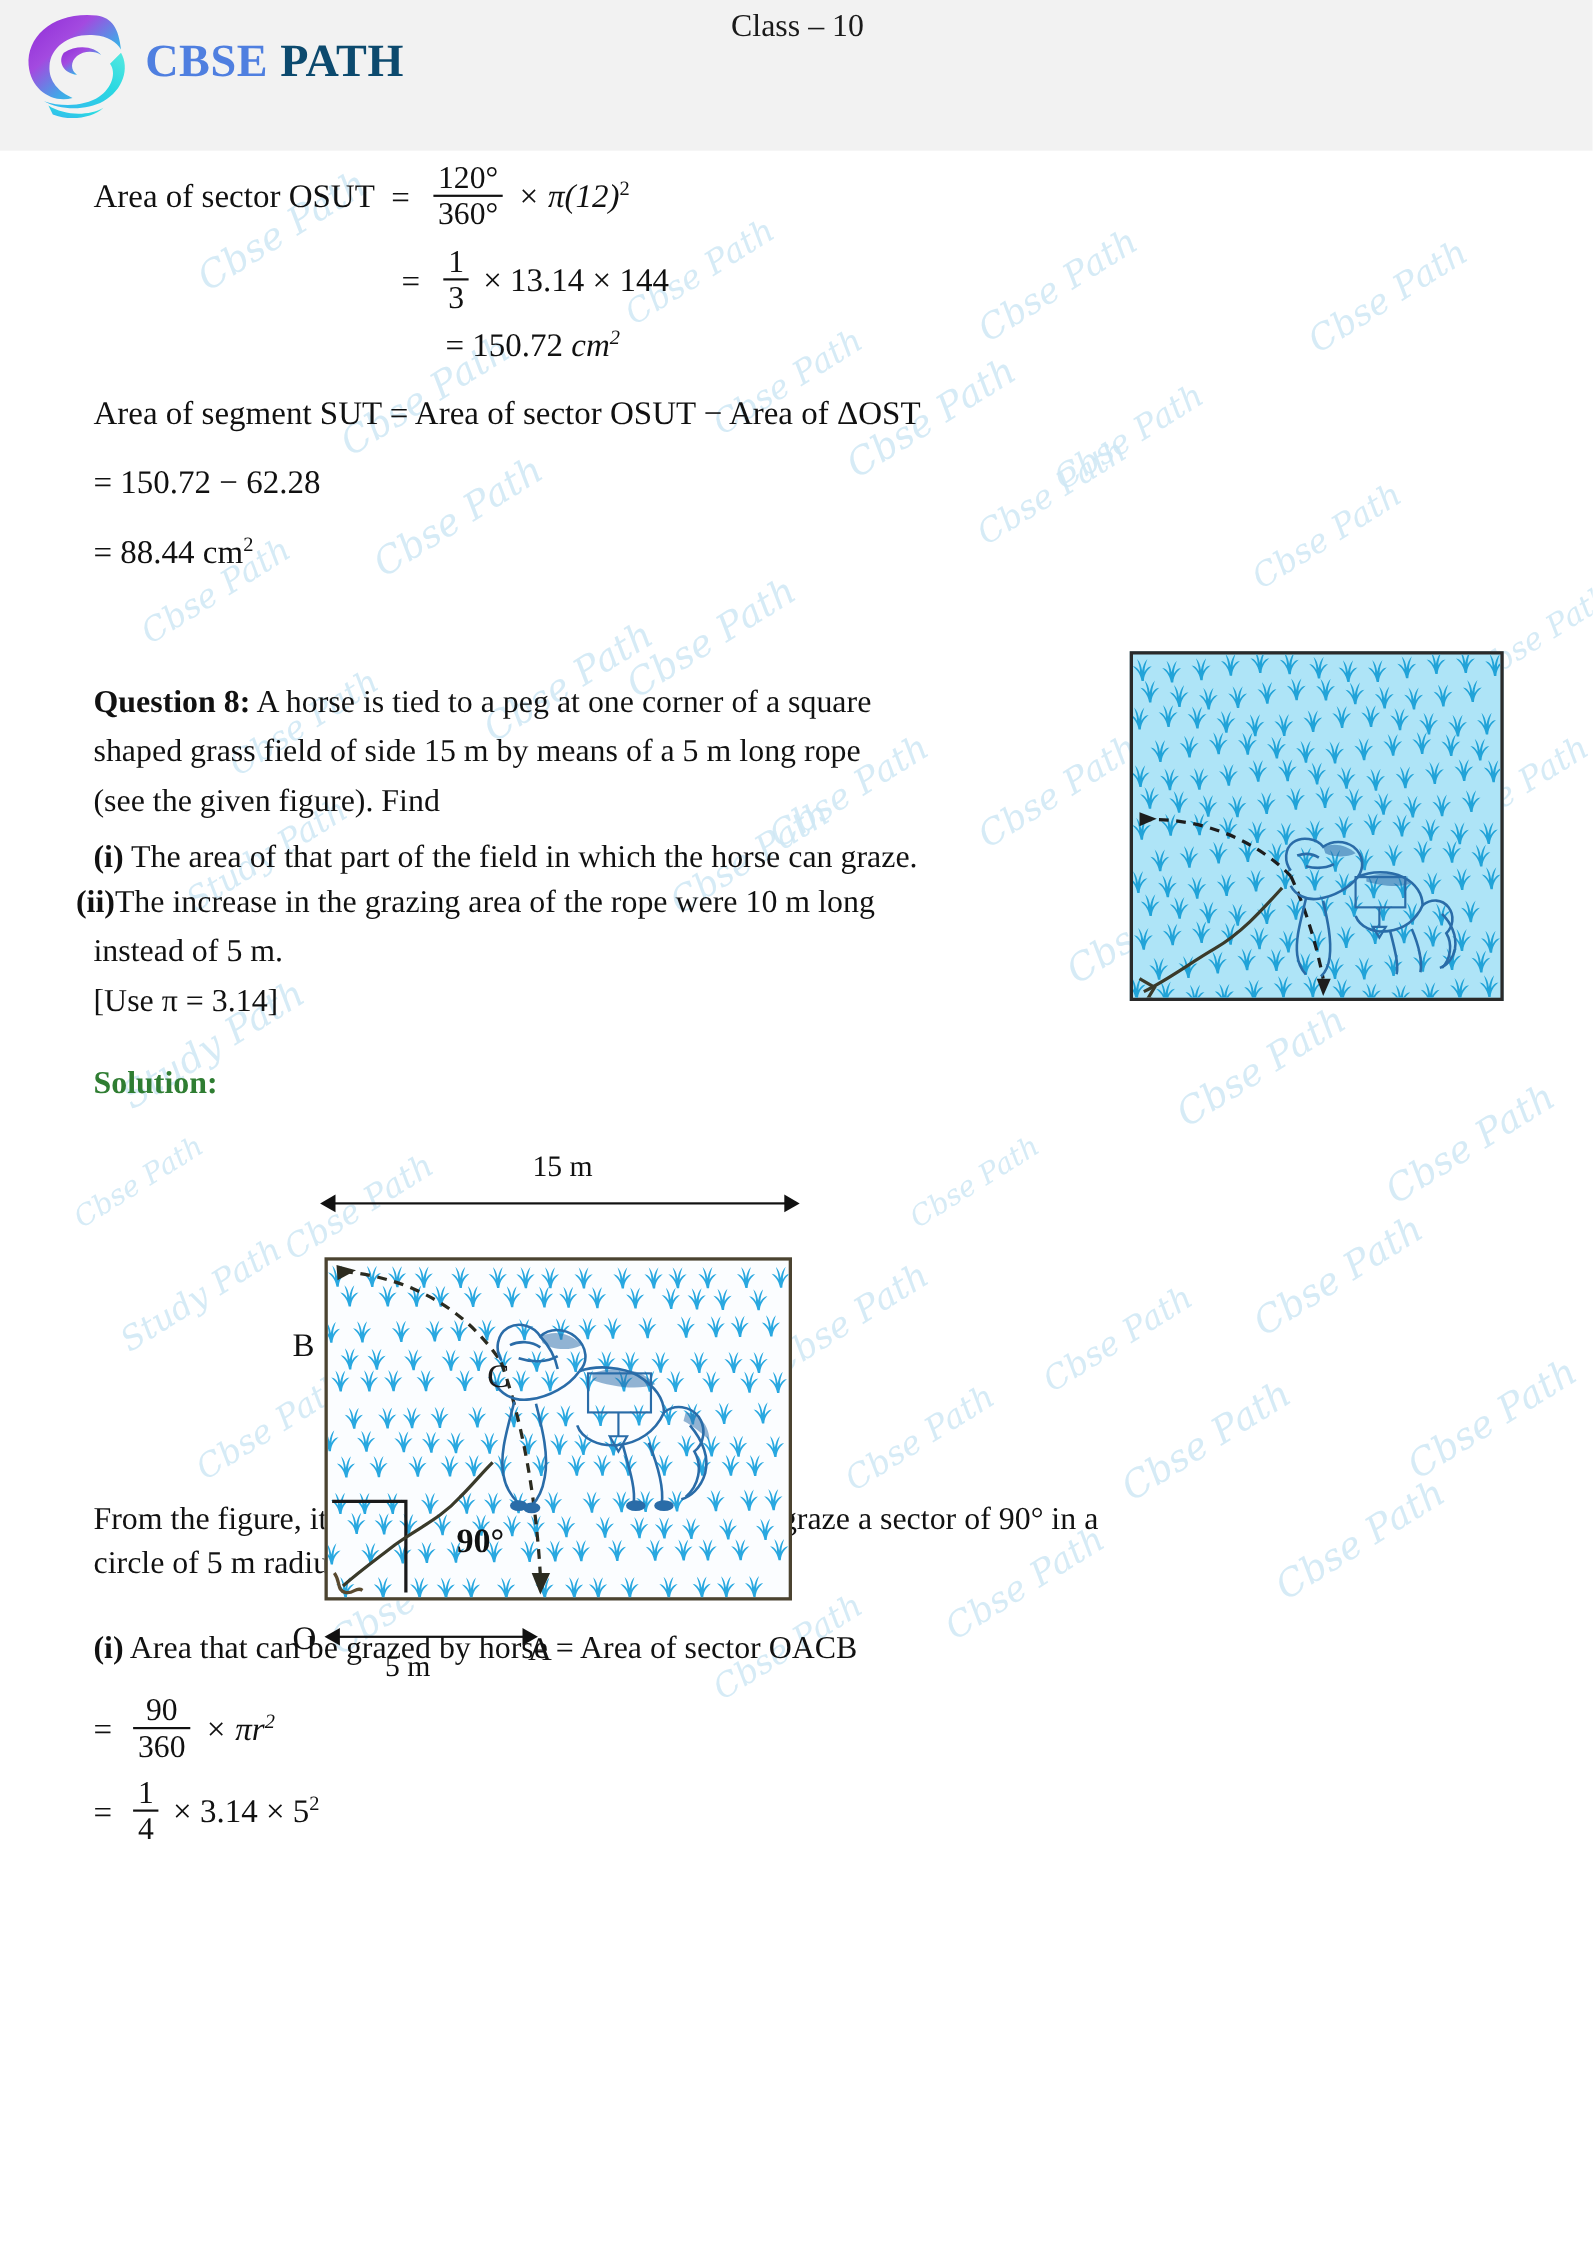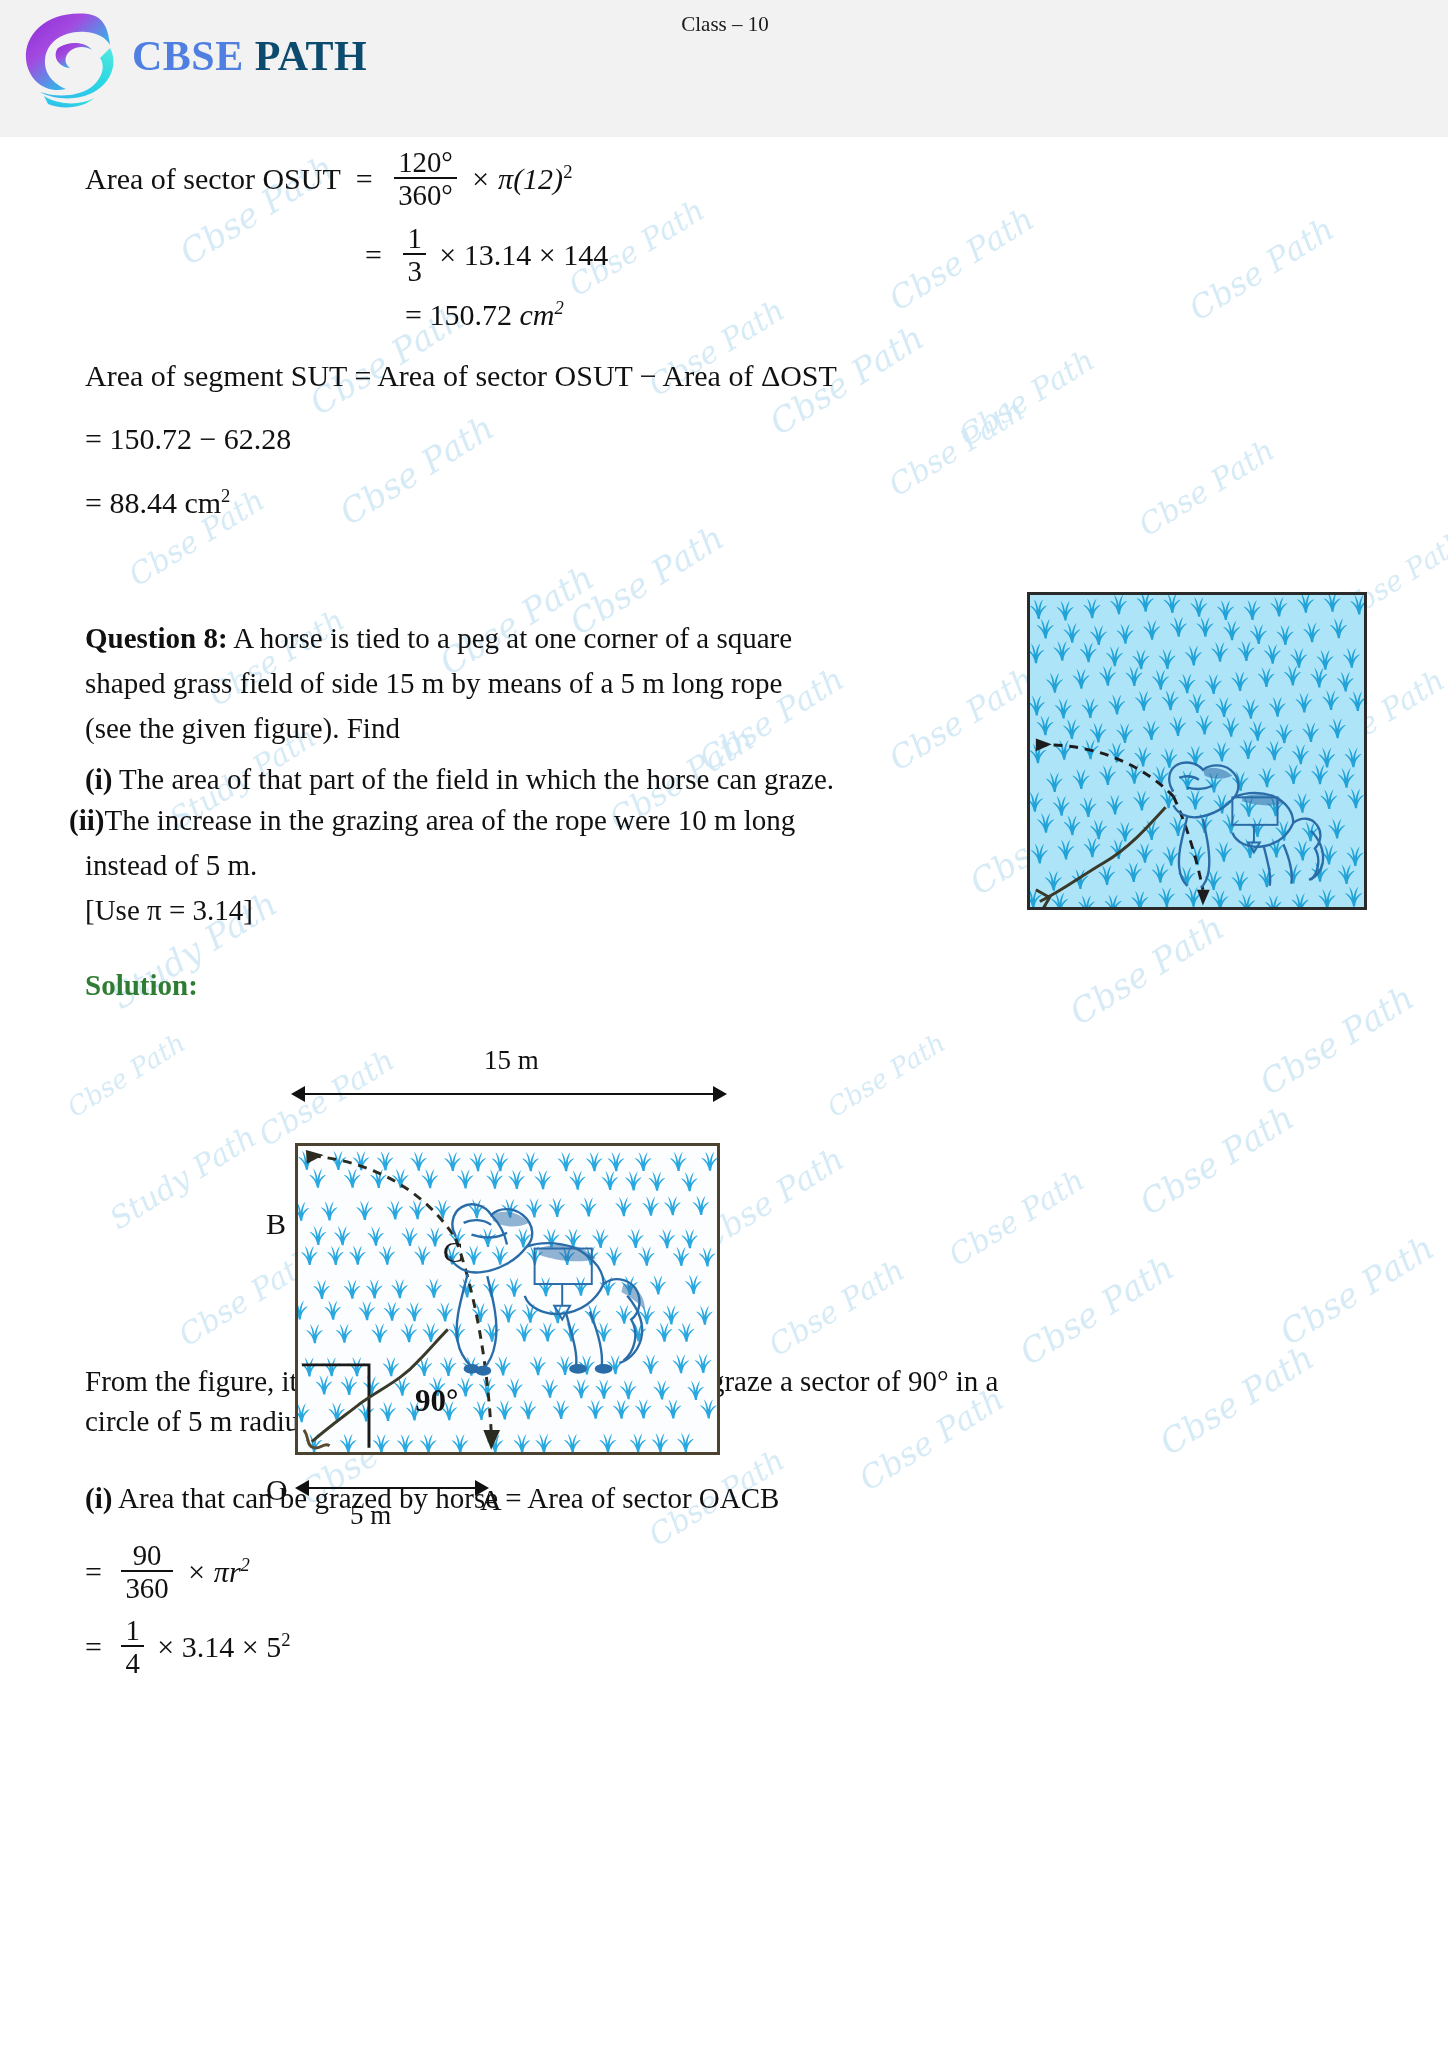--- a/index.html
+++ b/index.html
@@ -21,21 +21,21 @@
     position: absolute; left: 132px; top: 32px;
     font-family: "Liberation Serif", serif;
     font-weight: bold; font-size: 42px; letter-spacing: 0.5px;
     color: #4f7fe0;
   }
   .brand-name .b2 { color: #0c4a6e; }
   .head-lines {
     position: absolute; left: 330px; top: 8px; width: 790px;
     text-align: center; color: #1a1a1a;
   }
-  .head-lines div { font-size: 21px; line-height: 33px; font-family: "Liberation Serif", serif; }
+  .head-lines div { font-size: 29px; line-height: 33px; font-family: "Liberation Serif", serif; }
 
   
   .content { position: absolute; left: 0; top: 137px; width: 1448px; }
   .txt { position: absolute; font-family: "Liberation Serif", serif; color: #111; white-space: nowrap; }
   .fs29 { font-size: 29px; }
   .fs30 { font-size: 30px; }
   .bold { font-weight: bold; }
   .ital { font-style: italic; }
   .green { color: #2f7d32; font-weight: bold; }
 

